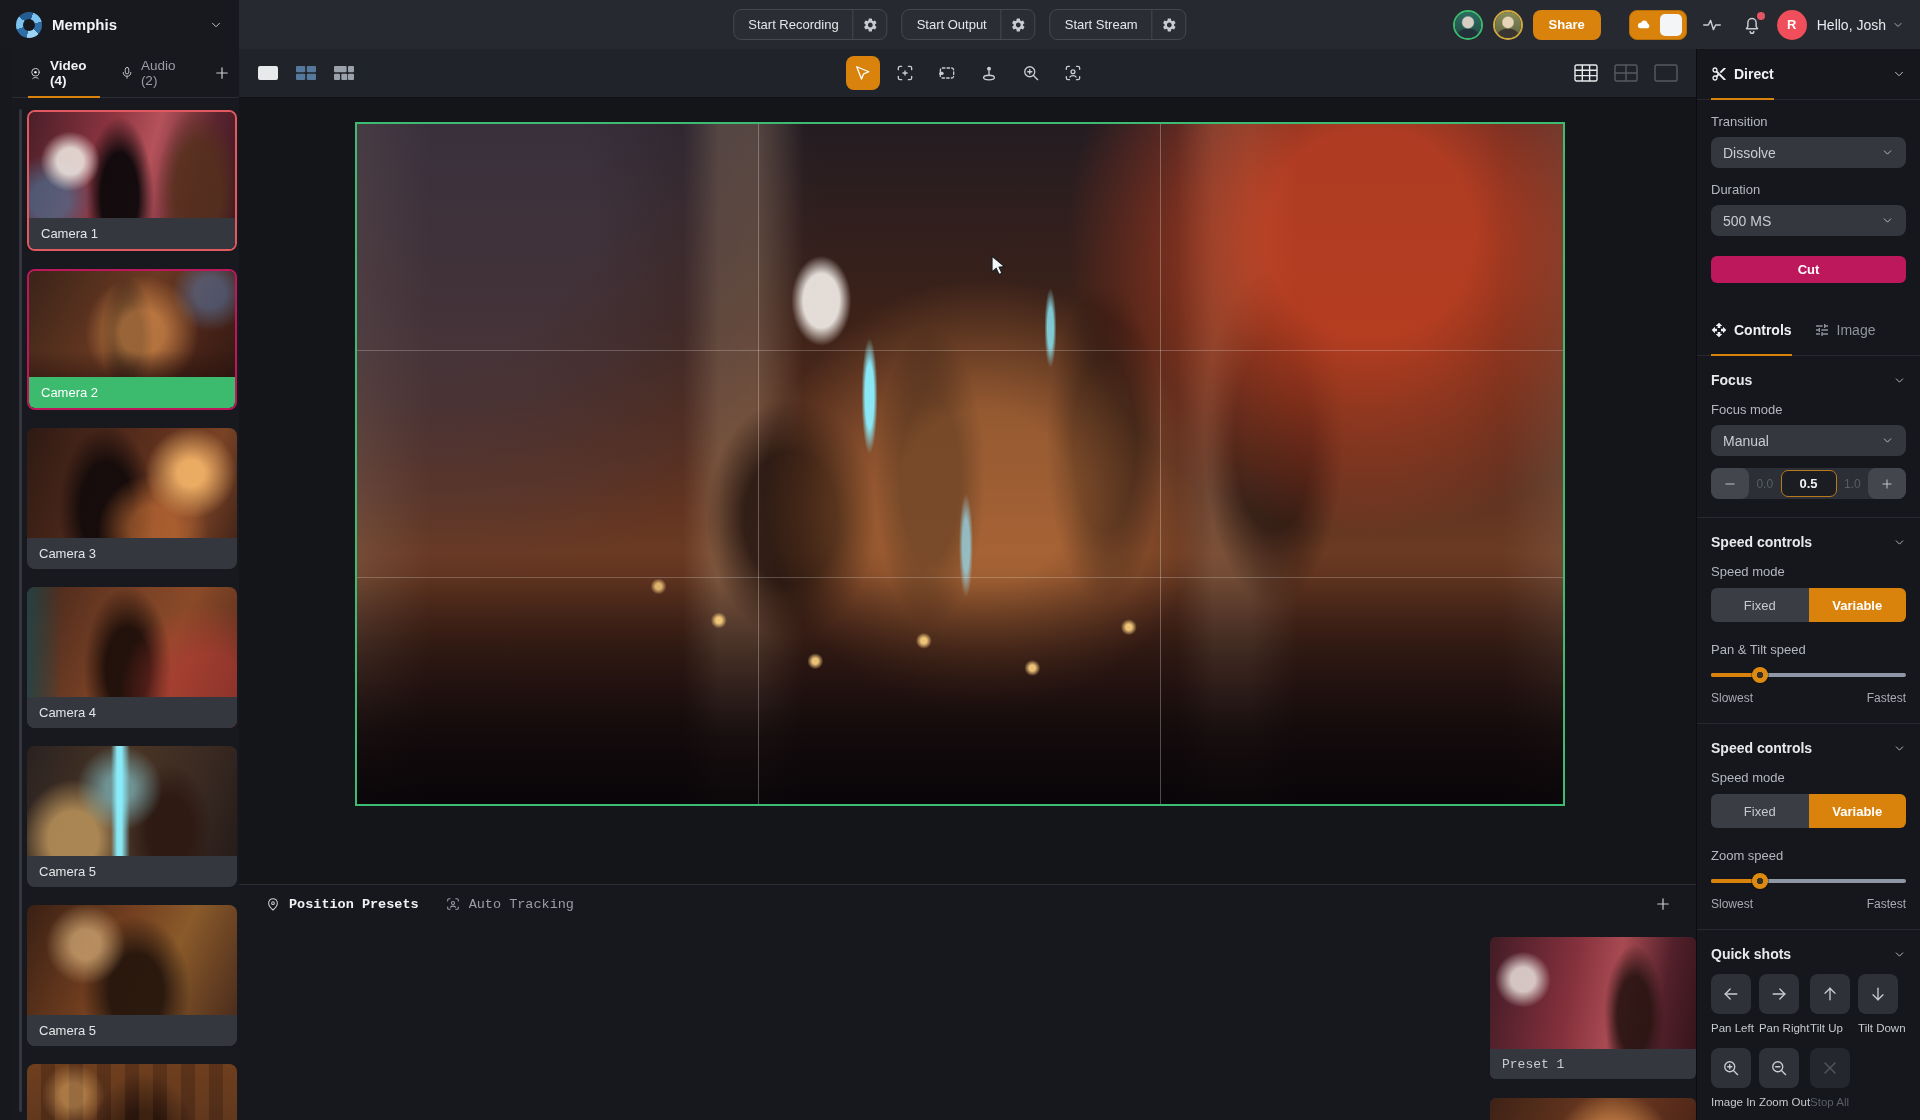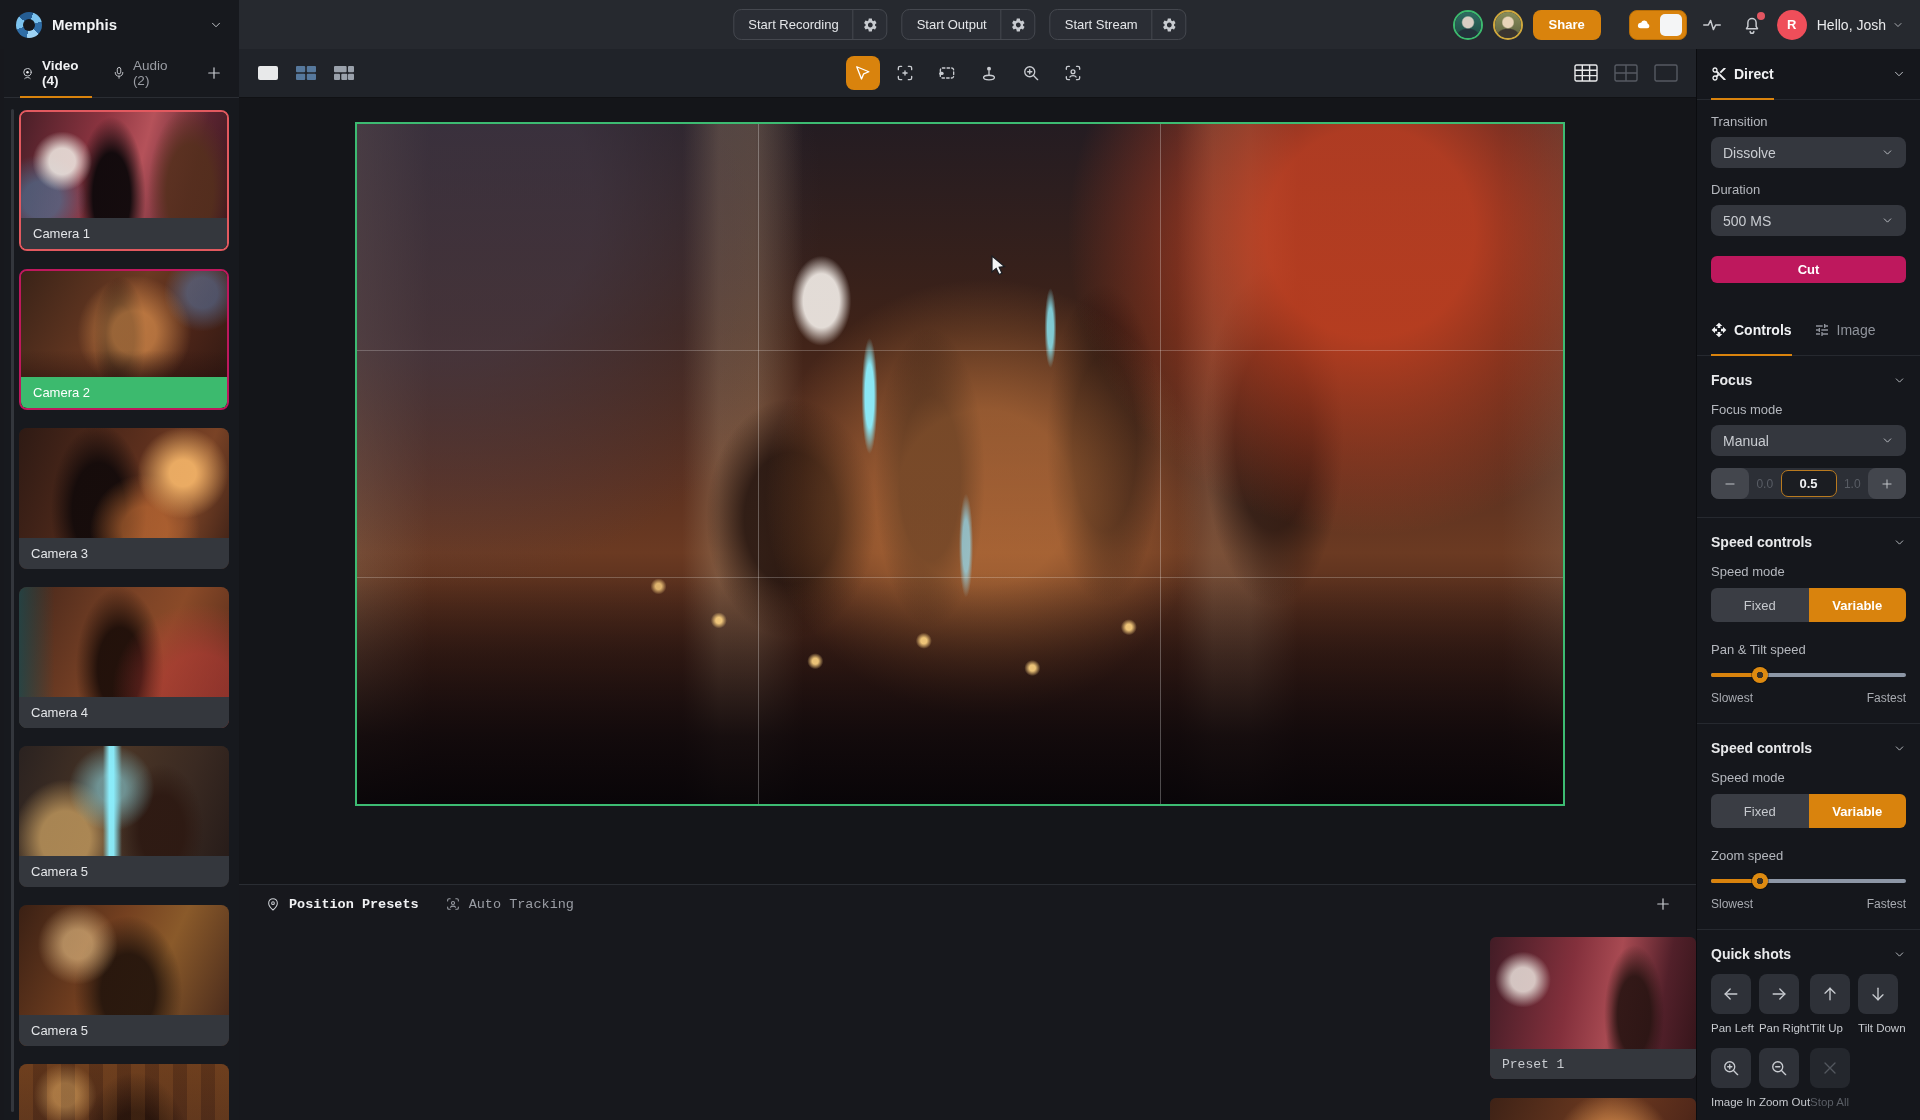--- a/index.html
+++ b/index.html
@@ -29,21 +29,21 @@
   .ph-avatar2 { background:radial-gradient(circle at 50% 40%, #e8d5b8 0 25%, transparent 32%), radial-gradient(ellipse 60% 36% at 50% 88%, #3a3530 0 60%, transparent 72%), linear-gradient(180deg,#8a8f5a 0%,#5c6140 100%); }
   .share-btn { height:30px; padding:0 16px; background:#d9830d; border:none; border-radius:8px; color:#fff; font-size:13px; font-weight:bold; cursor:pointer; font-family:inherit; }
   .cloud-toggle { width:58px; height:30px; background:#d9830d; border:1px solid #b86e08; border-radius:8px; display:flex; align-items:center; padding:0 4px; justify-content:space-between; cursor:pointer; margin-left:18px; }
   .toggle-knob { width:22px; height:22px; background:#f4f5f6; border-radius:5px; }
   .pulse-wrap, .bell-wrap { position:relative; padding:4px; cursor:pointer; }
   .bell-dot { position:absolute; top:2px; right:2px; width:8px; height:8px; border-radius:50%; background:#e25561; }
   .avatar-initial { background:#ef4e5a; display:flex; align-items:center; justify-content:center; color:#fff; font-size:13px; font-weight:bold; }
   .greeting { font-size:14px; color:#e8e9eb; cursor:pointer; display:flex; align-items:center; gap:6px; }
 
   
-  .sidebar { position:absolute; top:49px; left:4px; width:239px; bottom:0; background:#17191e; }
+  .sidebar { position:absolute; top:49px; left:12px; width:239px; bottom:0; background:#17191e; }
   .sidebar-tabs { height:49px; display:flex; align-items:center; padding:0 16px; gap:20px; border-bottom:1px solid #2a2d33; }
   .sb-tab { display:flex; align-items:center; gap:7px; height:100%; position:relative; cursor:pointer; font-size:13.5px; color:#9a9da4; }
   .sb-tab.active { color:#f0f1f3; font-weight:bold; }
   .sb-tab.active::after { content:""; position:absolute; left:0; right:0; bottom:-1px; height:2px; background:#d9830d; }
   .sb-add { margin-left:auto; cursor:pointer; padding:4px; }
   .sidebar-scrollbar { position:absolute; left:7px; top:60px; bottom:8px; width:3px; background:#33363c; border-radius:2px; }
   .camera-list { position:absolute; top:49px; left:15px; right:14px; bottom:0; padding-top:12px; display:flex; flex-direction:column; gap:18px; overflow:hidden; }
   .camera-card { position:relative; height:141px; flex:none; border-radius:8px; overflow:hidden; cursor:pointer; background:#222; }
   .camera-card .thumb { position:absolute; inset:0; }
   .cam-label { position:absolute; left:0; right:0; bottom:0; height:31px; background:#34373d; color:#e3e5e8; font-size:13px; display:flex; align-items:center; padding:0 12px; }

